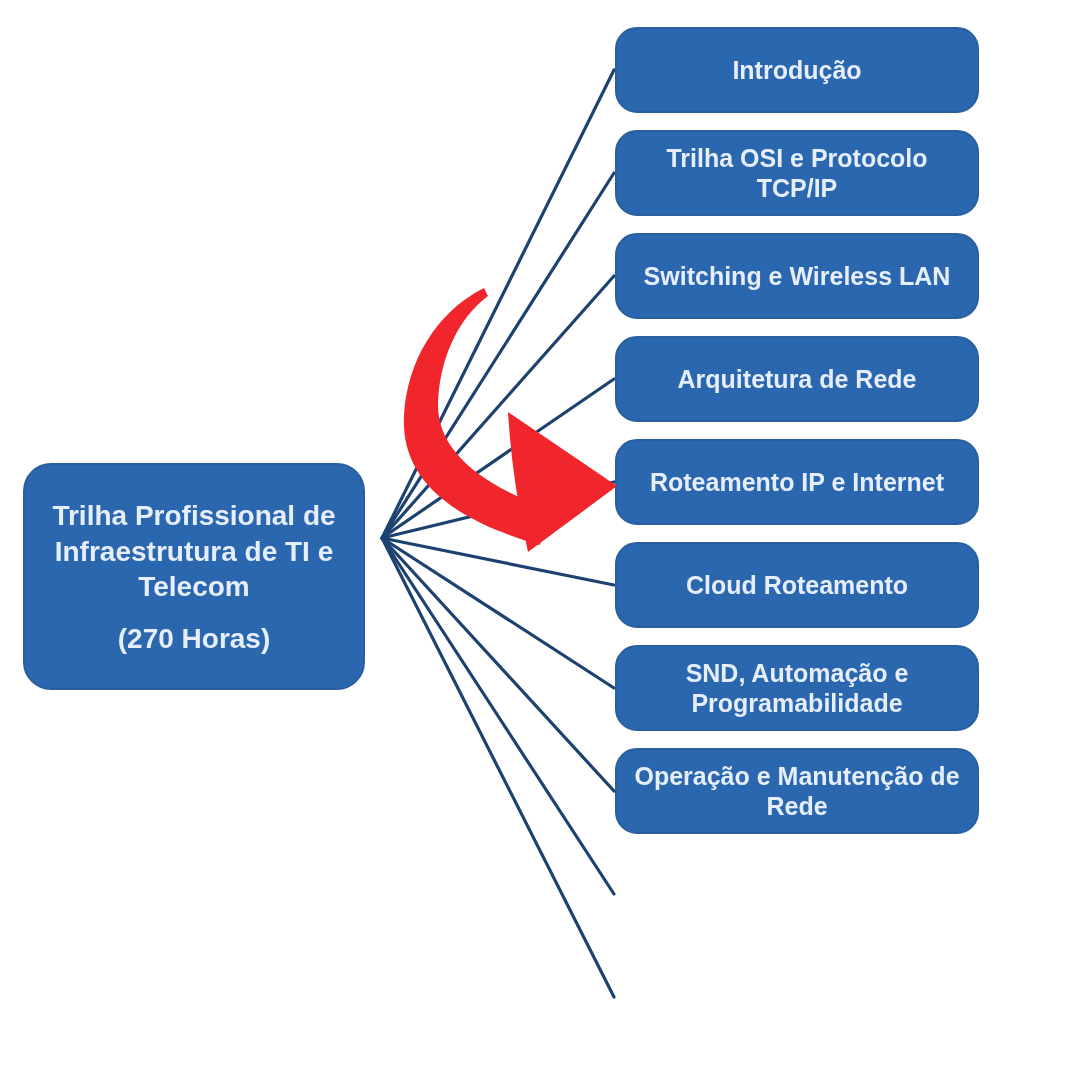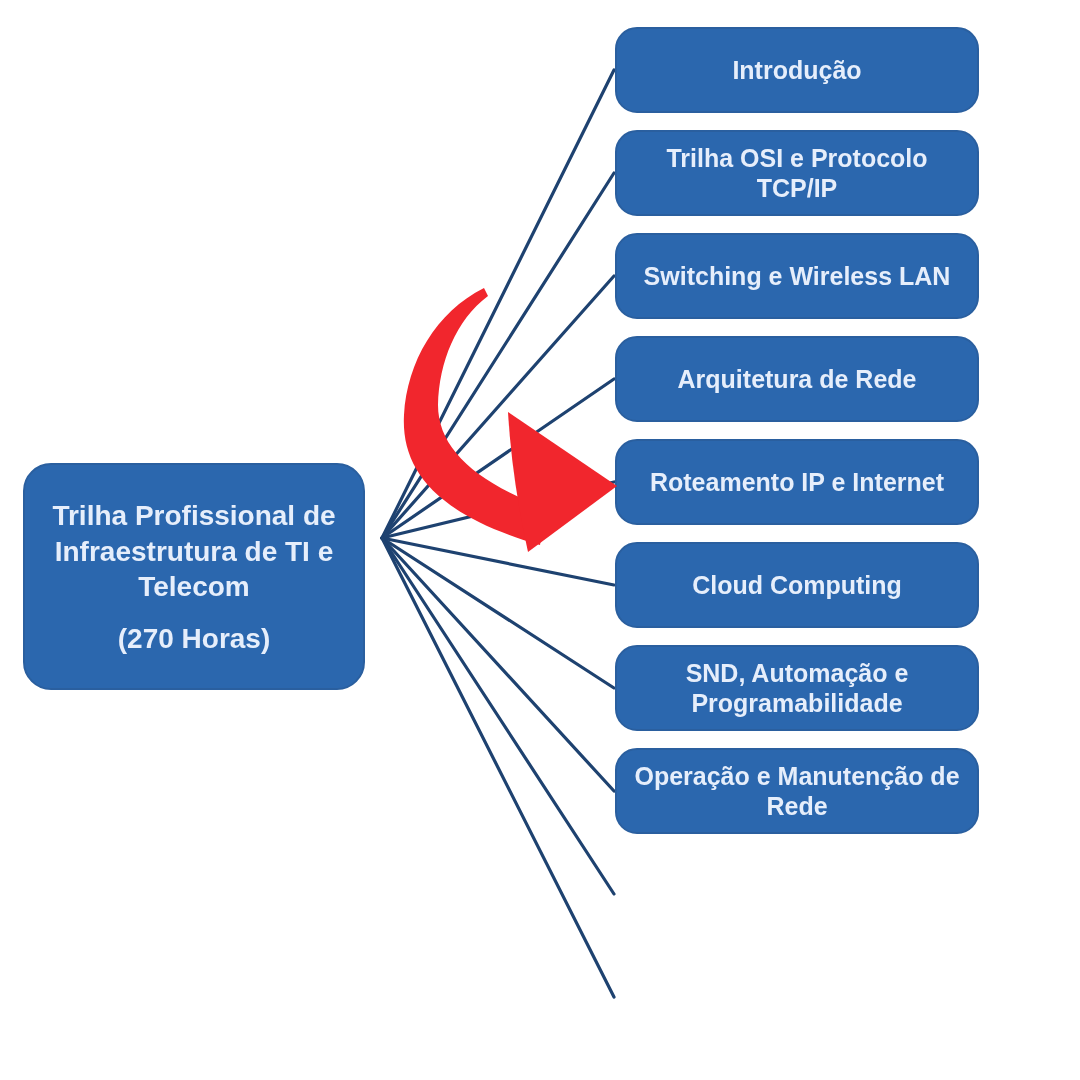--- a/index.html
+++ b/index.html
@@ -127,21 +127,21 @@
       <div class="module-node">
         <span class="module-label">Switching e Wireless LAN</span>
       </div>
       <div class="module-node">
         <span class="module-label">Arquitetura de Rede</span>
       </div>
       <div class="module-node">
         <span class="module-label">Roteamento IP e Internet</span>
       </div>
       <div class="module-node">
-        <span class="module-label">Cloud Computing</span>
+        <span class="module-label">Cloud Roteamento</span>
       </div>
       <div class="module-node">
         <span class="module-label">SND, Automação e Programabilidade</span>
       </div>
       <div class="module-node">
         <span class="module-label">Operação e Manutenção de Rede</span>
       </div>
     </div>
 
   <svg class="layer red-arrow" viewBox="0 0 1080 1080">

